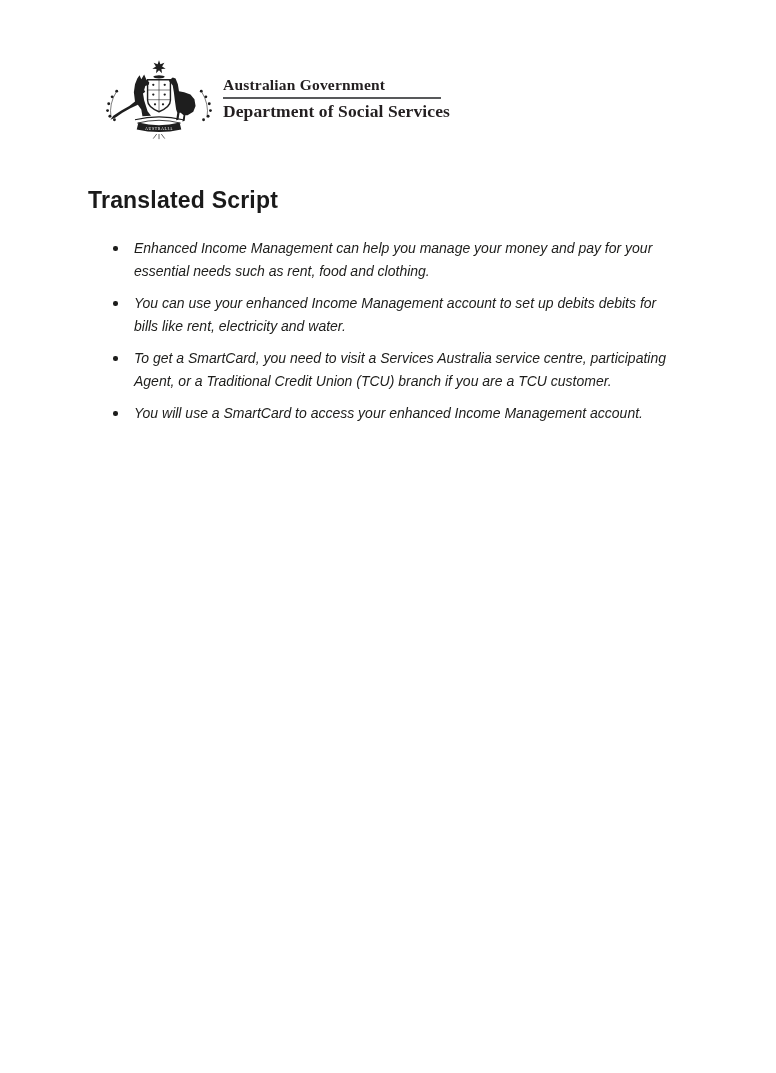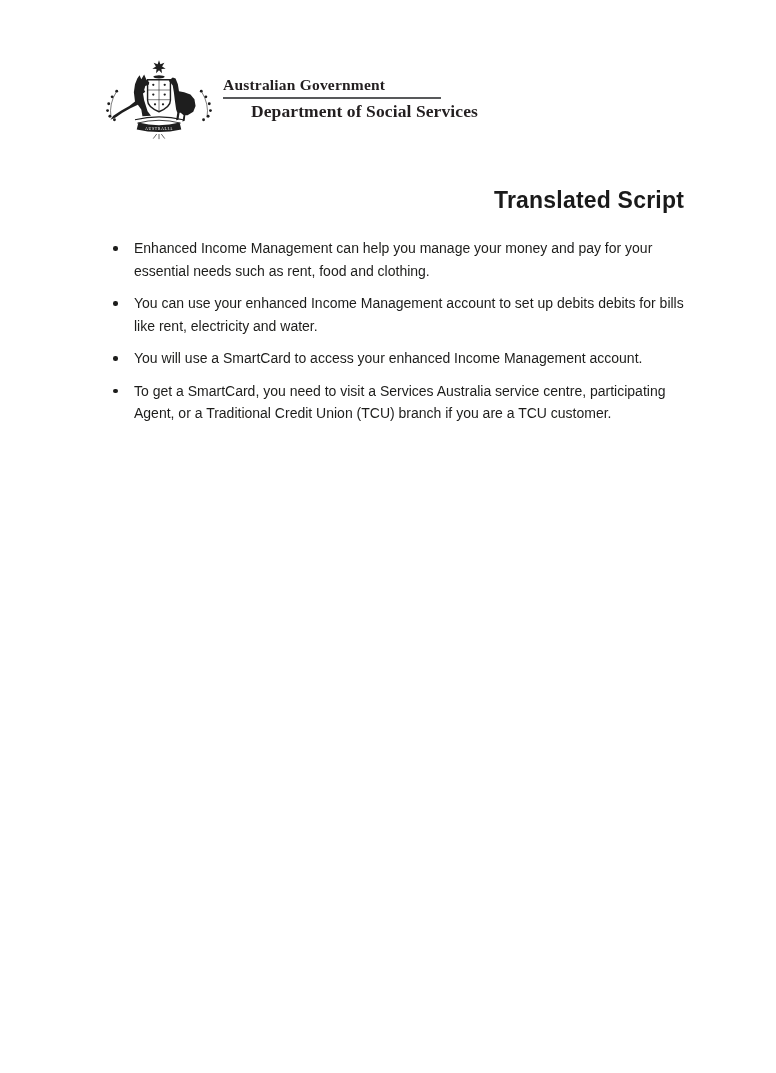--- a/index.html
+++ b/index.html
@@ -41,56 +41,55 @@
     width: 218px;
     border: 0;
     border-top: 2px solid #58595b;
     margin: 3px 0 2px 0;
   }
   .dept-name {
     font-size: 17.5px;
     line-height: 21px;
     letter-spacing: 0.1px;
     white-space: nowrap;
-    margin-left: 28px;
   }
 
   
   .content {
     position: absolute;
     top: 188px;
     left: 88px;
     width: 596px;
   }
   .page-title {
     font-size: 23px;
     font-weight: bold;
     line-height: 24px;
     color: #1a1a1a;
     letter-spacing: 0.2px;
-    text-align: right;
   }
   .section-heading {
     margin-top: 36px;
     font-size: 14.5px;
     font-weight: bold;
     line-height: 16px;
     color: #1a1a1a;
   }
   .bullet-list {
     margin-top: 25px;
     list-style: none;
     padding-left: 46px;
   }
   .bullet-list li {
     position: relative;
     font-size: 14px;
     line-height: 22.5px;
     margin-bottom: 10px;
     color: #1d1d1b;
+    font-style: italic;
   }
   .bullet-list li::before {
     content: "";
     position: absolute;
     left: -21px;
     top: 9px;
     width: 4.5px;
     height: 4.5px;
     border-radius: 50%;
     background: #1d1d1b;
@@ -162,18 +161,18 @@
       <hr class="header-divider">
       <div class="dept-name">Department of Social Services</div>
     </div>
   </header>
 
   <main class="content">
     <h1 class="page-title">Translated Script</h1>
     <ul class="bullet-list">
       <li>Enhanced Income Management can help you manage your money and pay for your essential needs such as rent, food and clothing.</li>
       <li>You can use your enhanced Income Management account to set up debits debits for bills like rent, electricity and water.</li>
+      <li>To get a SmartCard, you need to visit a Services Australia service centre, participating Agent, or a Traditional Credit Union (TCU) branch if you are a TCU customer.</li>
       <li>You will use a SmartCard to access your enhanced Income Management account.</li>
-      <li>To get a SmartCard, you need to visit a Services Australia service centre, participating Agent, or a Traditional Credit Union (TCU) branch if you are a TCU customer.</li>
     </ul>
   </main>
 
 </div>
 
 </body></html>

